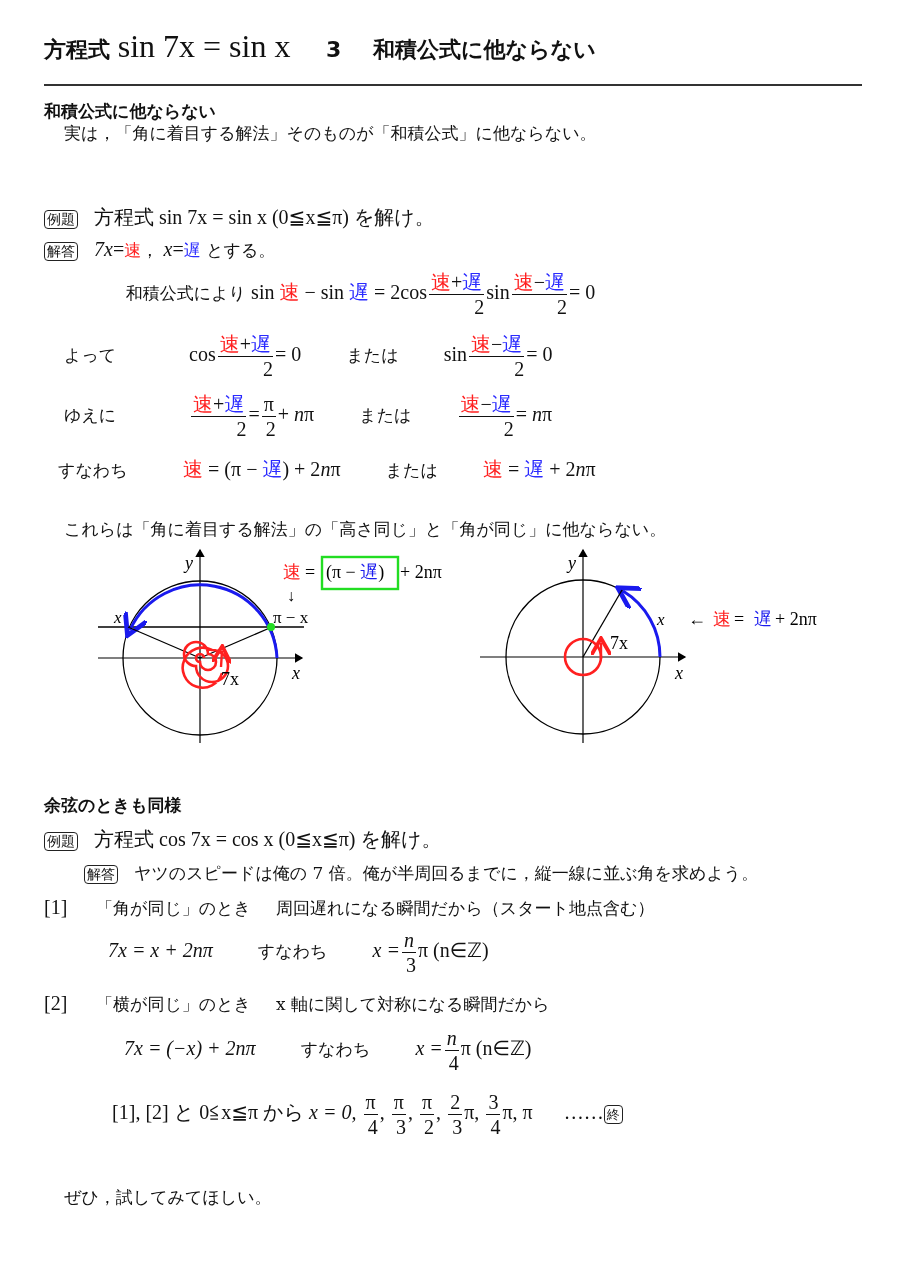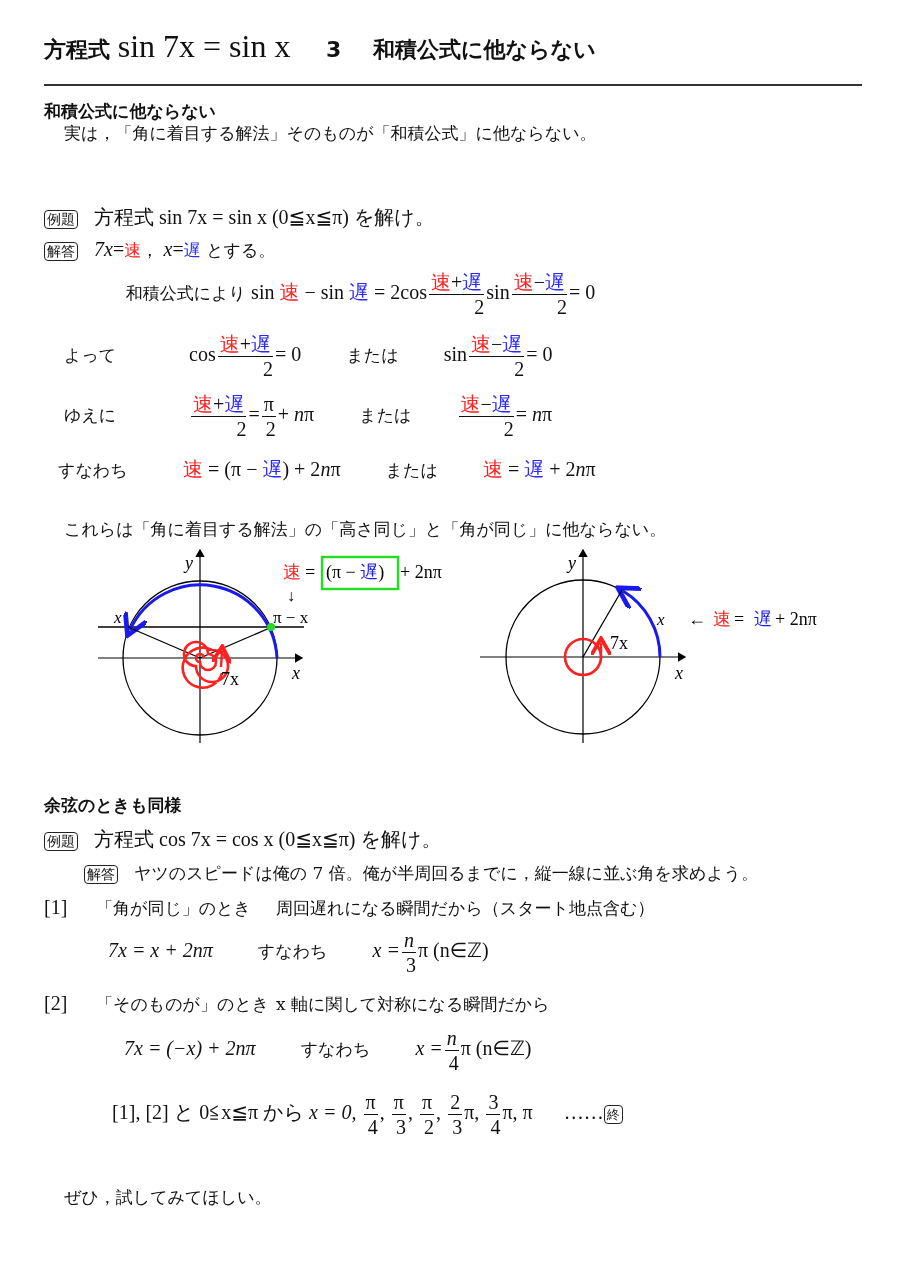--- a/index.html
+++ b/index.html
@@ -183,21 +183,21 @@
 <div class="abs" style="left:108px;top:928px;">
   <span class="math it">7x = x + 2nπ</span>
   <span class="gap"></span><span class="txt">すなわち</span><span class="gap"></span>
   <span class="math it">x =</span><span class="frac math">
       <span class="n it">n</span>
       <span class="d">3</span>
     </span><span class="math">π (n∈ℤ)</span>
 </div>
 
 <div class="abs txt" style="left:44px;top:992px;">
-  <span class="math" style="display:inline-block;width:52px;">[2]</span><span style="display:inline-block;width:180px;">「そのものが」のとき</span><span>x 軸に関して対称になる瞬間だから</span>
+  <span class="math" style="display:inline-block;width:52px;">[2]</span><span style="display:inline-block;width:180px;">「横が同じ」のとき</span><span>x 軸に関して対称になる瞬間だから</span>
 </div>
 
 <div class="abs" style="left:124px;top:1026px;">
   <span class="math it">7x = (−x) + 2nπ</span>
   <span class="gap"></span><span class="txt">すなわち</span><span class="gap"></span>
   <span class="math it">x =</span><span class="frac math">
       <span class="n it">n</span>
       <span class="d">4</span>
     </span><span class="math">π (n∈ℤ)</span>
 </div>

